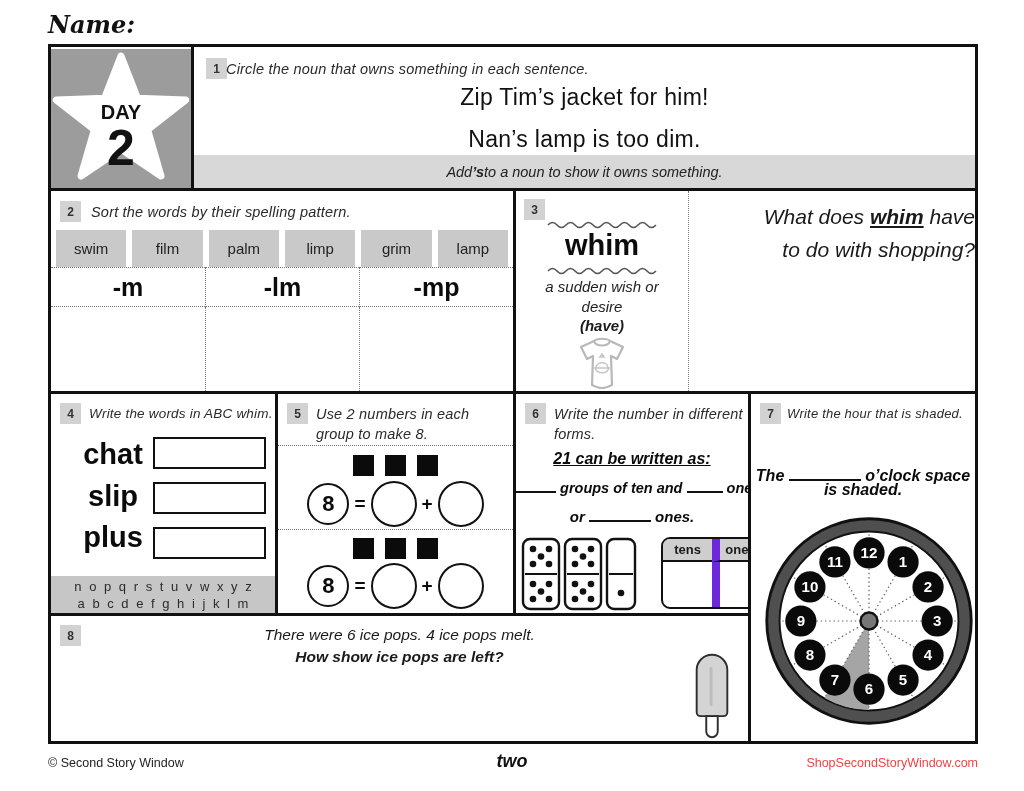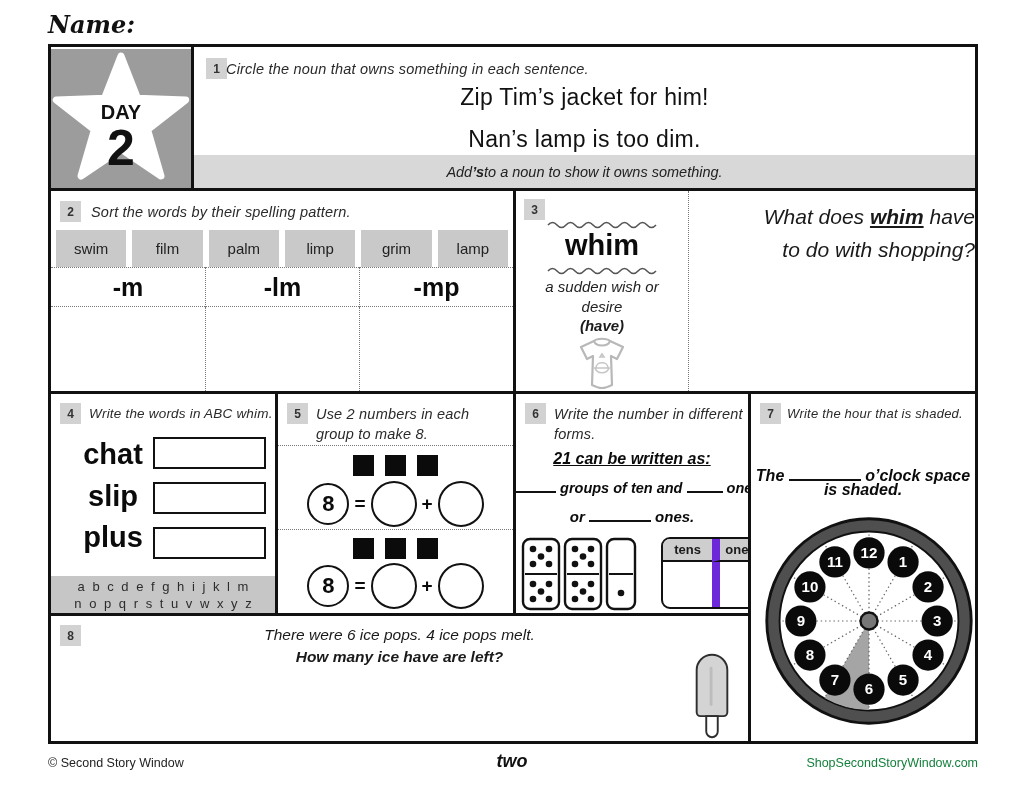--- a/index.html
+++ b/index.html
@@ -73,21 +73,21 @@
   
   .s7-line { position:absolute; left:0; right:0; text-align:center; font-style:italic; font-weight:bold; font-size:16px; color:#0b0b0b; white-space:nowrap; }
   #clock-wrap { position:absolute; left:12px; right:0; top:115px; display:flex; justify-content:center; }
 
   
   .s8-line { position:absolute; left:0; right:0; text-align:center; font-size:15.5px; color:#1a1a1a; }
 
   
   .footer-left { position:absolute; left:48px; top:756px; font-size:12.5px; color:#222; }
   .footer-center { position:absolute; left:0; right:0; top:751px; text-align:center; font-weight:800; font-style:italic; font-size:18px; color:#111; }
-  .footer-right { position:absolute; right:46px; top:756px; font-size:12.5px; color:#15803d; }
+  .footer-right { position:absolute; right:46px; top:756px; font-size:12.5px; color:#ef4444; }
 </style>
 </head>
 <body>
 
 <div class="name-label">Name:</div>
 
 <div id="worksheet">
 
   <div id="star-block" class="sec">
     <svg width="140" height="141" viewBox="0 0 140 141">
@@ -162,22 +162,22 @@
   <div id="sec4" class="sec">
     <div class="badge" style="left:9px; top:9px;">4</div>
     <div class="instr" style="left:38px; top:11px; font-size:13.5px;">Write the words in ABC whim.</div>
     <div class="abc-word" style="top:44px;">chat</div>
     <div class="abc-word" style="top:86px;">slip</div>
     <div class="abc-word" style="top:127px;">plus</div>
     <div class="abc-box" style="top:43px;"></div>
     <div class="abc-box" style="top:88px;"></div>
     <div class="abc-box" style="top:133px;"></div>
     <div id="alpha-strip">
+      <div>n o p q r s t u v w x y z</div>
       <div>a b c d e f g h i j k l m</div>
-      <div>n o p q r s t u v w x y z</div>
     </div>
   </div>
 
   <div id="sec5" class="sec">
     <div class="badge" style="left:9px; top:9px;">5</div>
     <div class="instr" style="left:38px; top:11px; right:6px;">Use 2 numbers in each group to make 8.</div>
     <div class="dotline" style="top:51px;"></div>
     <div class="sq-row" style="top:61px;">
       <div class="sq"></div>
       <div class="sq"></div>
@@ -345,21 +345,21 @@
               <text x="-36" y="-56.9">11</text>
             </g>
         </g>
       </svg>
     </div>
   </div>
 
   <div id="sec8" class="sec">
     <div class="badge" style="left:9px; top:9px;">8</div>
     <div class="s8-line" style="top:10px; font-style:italic;">There were 6 ice pops. 4 ice pops melt.</div>
-    <div class="s8-line" style="top:32px; font-style:italic; font-weight:bold;">How many ice have are left?</div>
+    <div class="s8-line" style="top:32px; font-style:italic; font-weight:bold;">How show ice pops are left?</div>
     <svg style="position:absolute; right:13px; top:33px;" width="46" height="92" viewBox="0 0 48 92">
       <path d="M8 20 a16 16 0 0 1 32 0 v44 a4 4 0 0 1 -4 4 H12 a4 4 0 0 1 -4 -4 Z" fill="#d4d4d4" stroke="#2e2e2e" stroke-width="2"></path>
       <line x1="23" y1="18" x2="23" y2="56" stroke="#bdbdbd" stroke-width="3" stroke-linecap="round"></line>
       <path d="M18 68 h12 v16 a6 6 0 0 1 -12 0 Z" fill="#fff" stroke="#2e2e2e" stroke-width="2"></path>
     </svg>
   </div>
 
 </div>
 
 <div class="footer-left">© Second Story Window</div>

